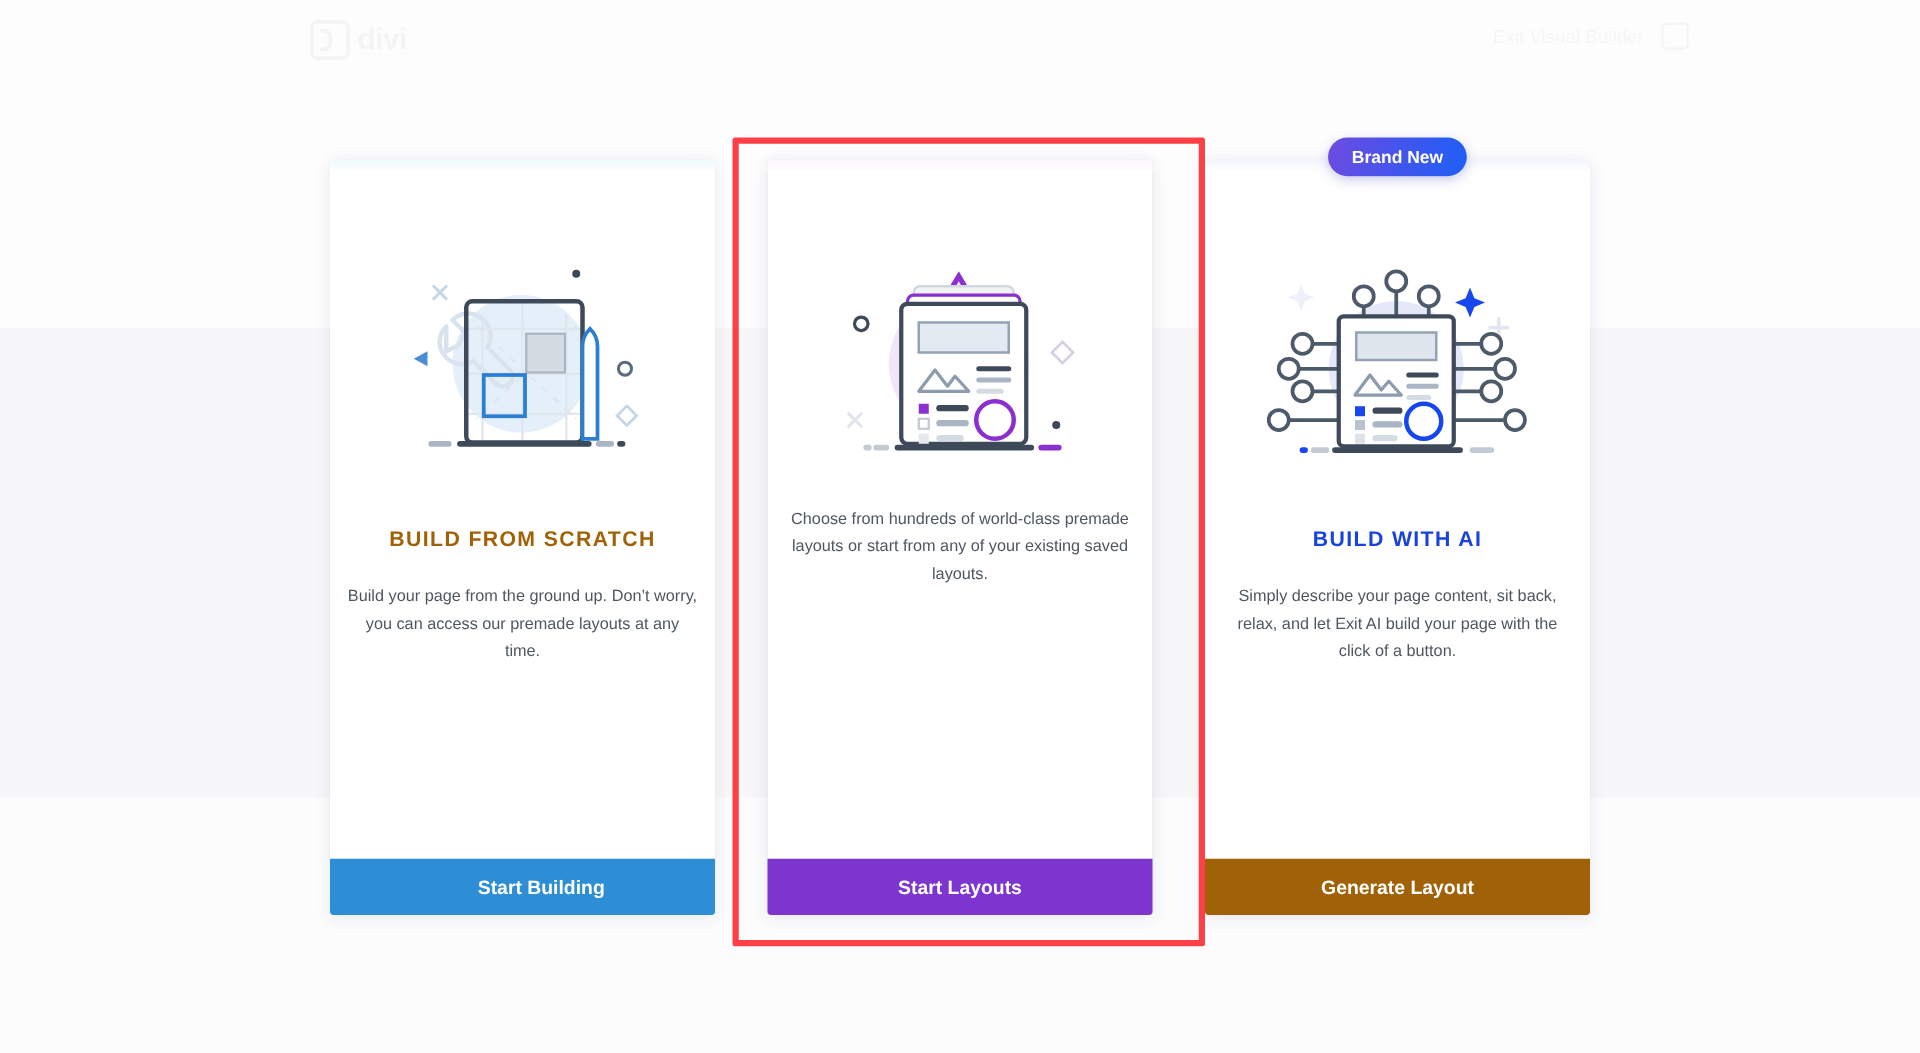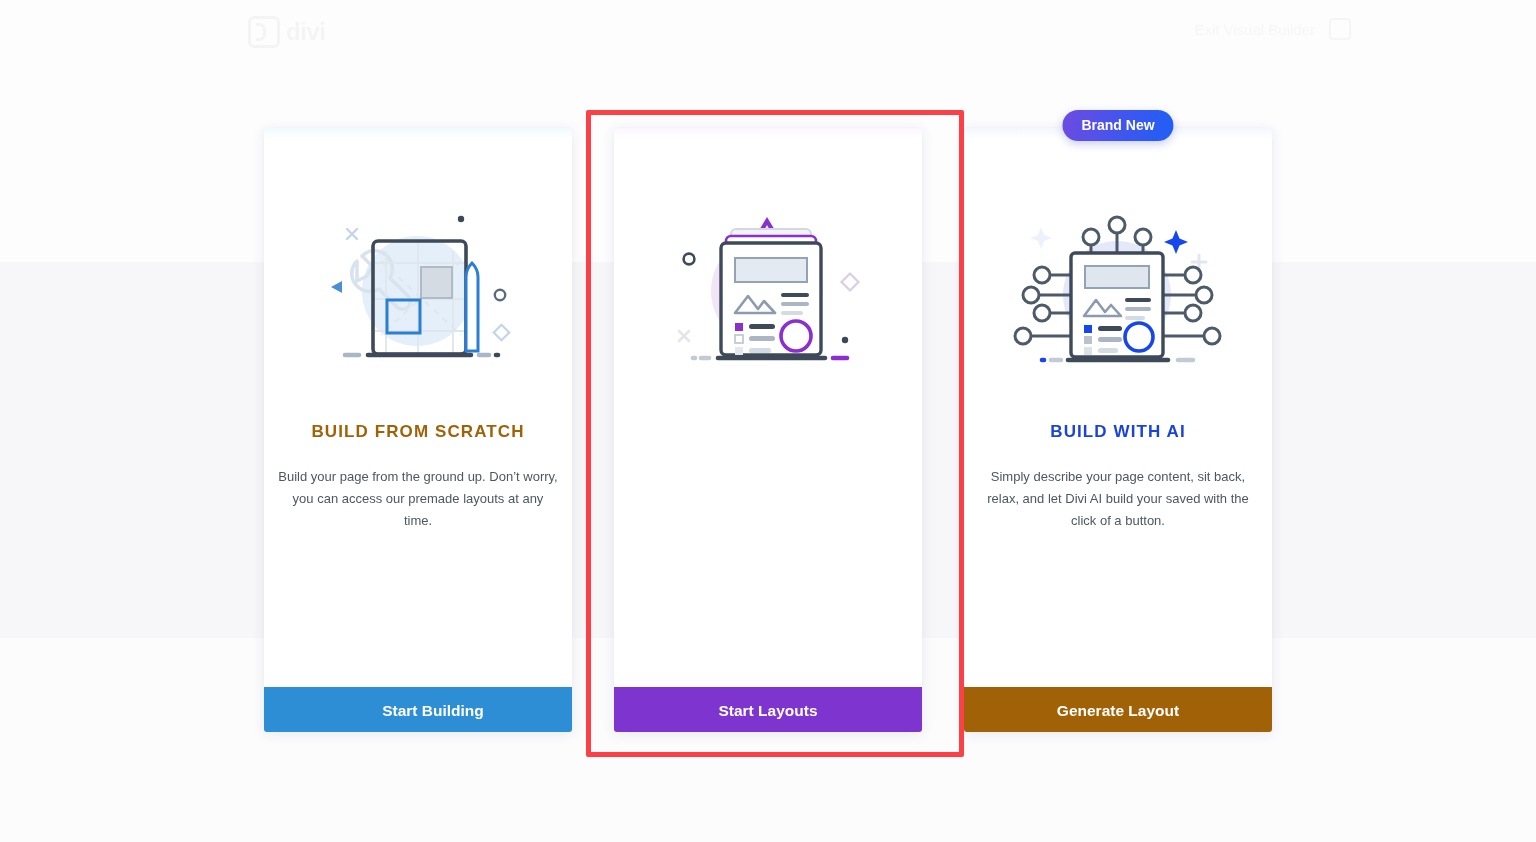--- a/index.html
+++ b/index.html
@@ -320,20 +320,21 @@
 
         <circle cx="133" cy="133" r="15" stroke="#8b2fd0" stroke-width="3.6" fill="none"></circle>
 
         <line x1="55" y1="155" x2="162" y2="155" stroke="#3e4a59" stroke-width="4.6" stroke-linecap="round"></line>
         <line x1="38" y1="155" x2="46" y2="155" stroke="#c2cad4" stroke-width="4.6" stroke-linecap="round"></line>
         <line x1="30" y1="155" x2="32" y2="155" stroke="#c2cad4" stroke-width="4.6" stroke-linecap="round"></line>
         <line x1="170" y1="155" x2="184" y2="155" stroke="#8b2fd0" stroke-width="4.6" stroke-linecap="round"></line>
       </svg>
     </div>
 
+    <div class="card-desc">Choose from hundreds of world-class premade layouts or start from any of your existing saved layouts.</div>
 
     <button class="card-cta cta-purple">Start Layouts</button>
   </div>
 
   <div class="card card-3">
     <div class="card-tint"></div>
     <div class="badge">Brand New</div>
 
     <div class="illus-wrap">
       <svg width="210" height="175" viewBox="0 0 210 175" fill="none" aria-hidden="true">
@@ -394,20 +395,20 @@
         <circle cx="126" cy="134" r="14" stroke="#1646f0" stroke-width="3.6" fill="none"></circle>
 
         <line x1="55" y1="157" x2="155" y2="157" stroke="#3e4a59" stroke-width="4.6" stroke-linecap="round"></line>
         <line x1="38" y1="157" x2="48" y2="157" stroke="#c2cad4" stroke-width="4.6" stroke-linecap="round"></line>
         <line x1="29" y1="157" x2="31" y2="157" stroke="#1646f0" stroke-width="4.6" stroke-linecap="round"></line>
         <line x1="165" y1="157" x2="180" y2="157" stroke="#c2cad4" stroke-width="4.6" stroke-linecap="round"></line>
       </svg>
     </div>
 
     <div class="card-title">BUILD WITH AI</div>
-    <div class="card-desc">Simply describe your page content, sit back, relax, and let Divi AI build your saved with the click of a button.</div>
+    <div class="card-desc">Simply describe your page content, sit back, relax, and let Exit AI build your page with the click of a button.</div>
 
     <button class="card-cta cta-royal">Generate Layout</button>
   </div>
 
 </div>
 
 <div class="selection-ring"></div>
 
 </body></html>

